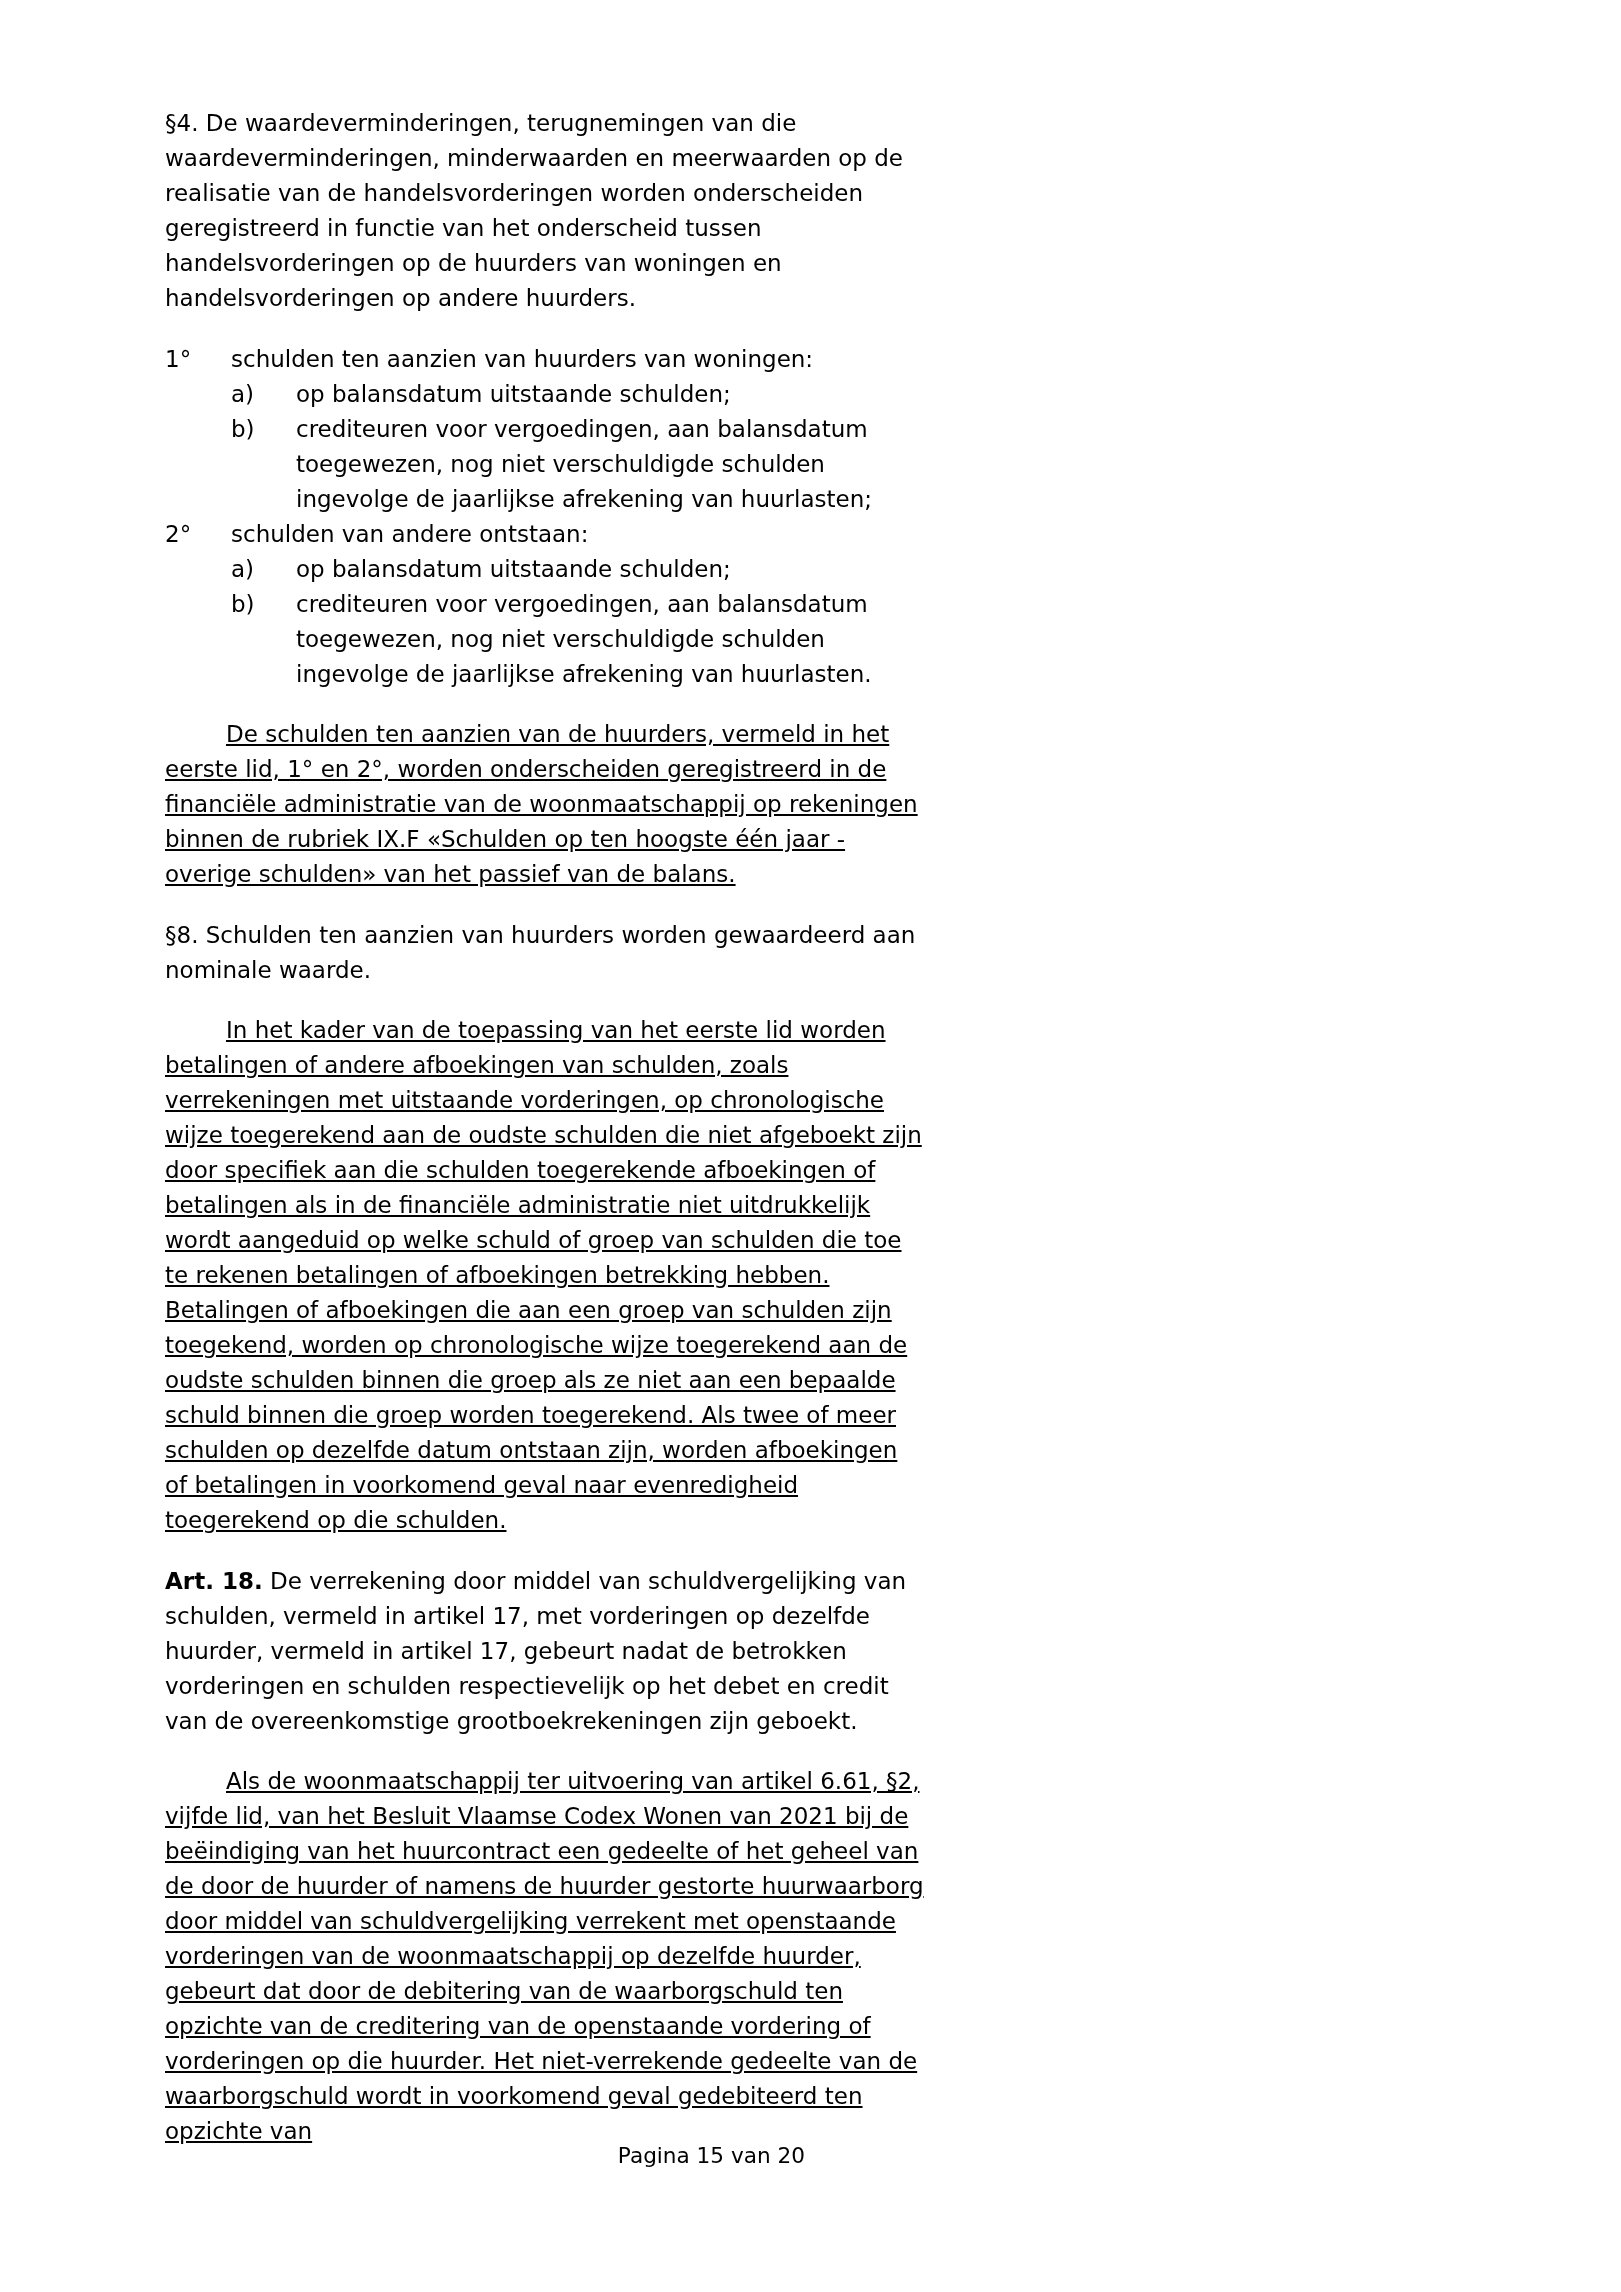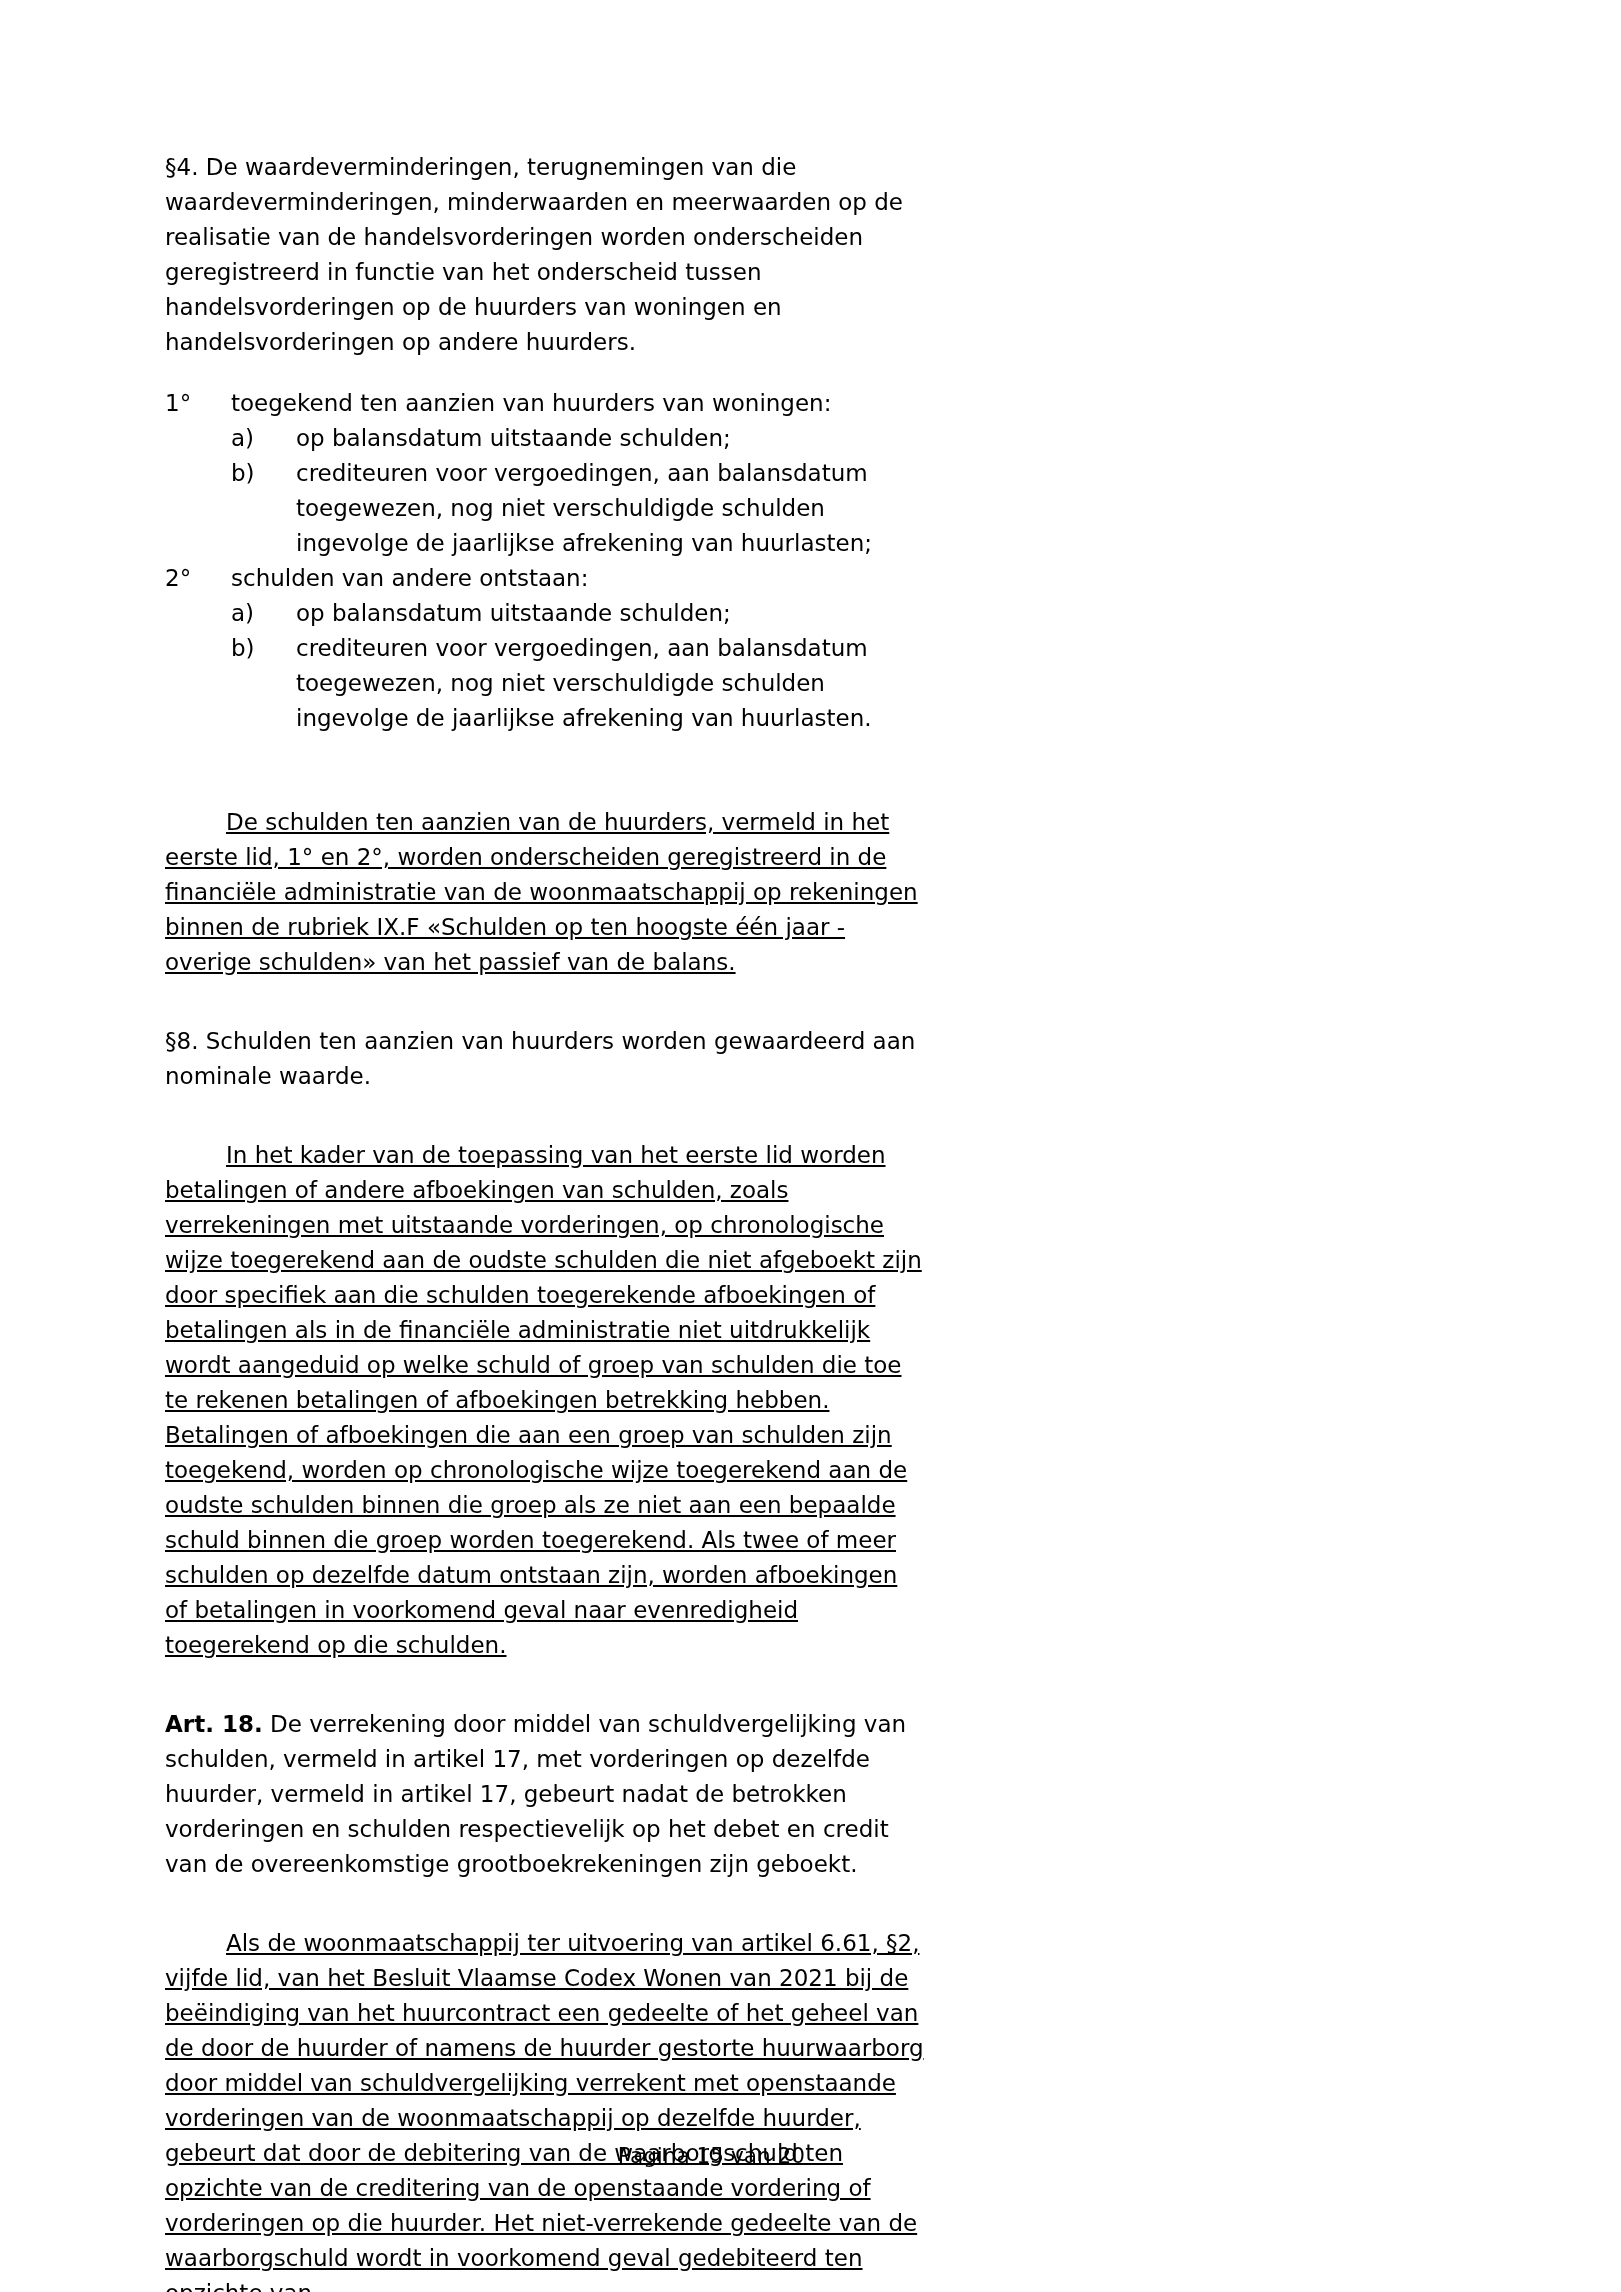--- a/index.html
+++ b/index.html
@@ -26,21 +26,20 @@
     color: #000000;
     font-size: 23px;
     line-height: 35px;
     text-align: left;
   }
   p {
     margin: 0 0 0 0;
   }
   .para {
     margin-bottom: 25.5px;
-    margin-top: 44px;
   }
   .para-tight {
     margin-bottom: 0;
   }
   .indent-first {
     text-indent: 61px;
     text-decoration: underline;
   }
   .bold {
     font-weight: bold;
@@ -85,21 +84,21 @@
 
 <div class="page">
 
   <div class="content">
 
     <p class="para">§4. De waardeverminderingen, terugnemingen van die waardeverminderingen, minderwaarden en meerwaarden op de realisatie van de handelsvorderingen worden onderscheiden geregistreerd in functie van het onderscheid tussen handelsvorderingen op de huurders van woningen en handelsvorderingen op andere huurders.</p>
 
 
     <div class="lrow lvl1">
       <span class="marker">1°</span>
-      <span class="ltext">toegekend ten aanzien van huurders van woningen:</span>
+      <span class="ltext">schulden ten aanzien van huurders van woningen:</span>
     </div>
 
     <div class="lrow lvl2">
       <span class="marker">a)</span>
       <span class="ltext">op balansdatum uitstaande schulden;</span>
     </div>
 
     <div class="lrow lvl2">
       <span class="marker">b)</span>
       <span class="ltext">crediteuren voor vergoedingen, aan balansdatum toegewezen, nog niet verschuldigde schulden ingevolge de jaarlijkse afrekening van huurlasten;</span>

